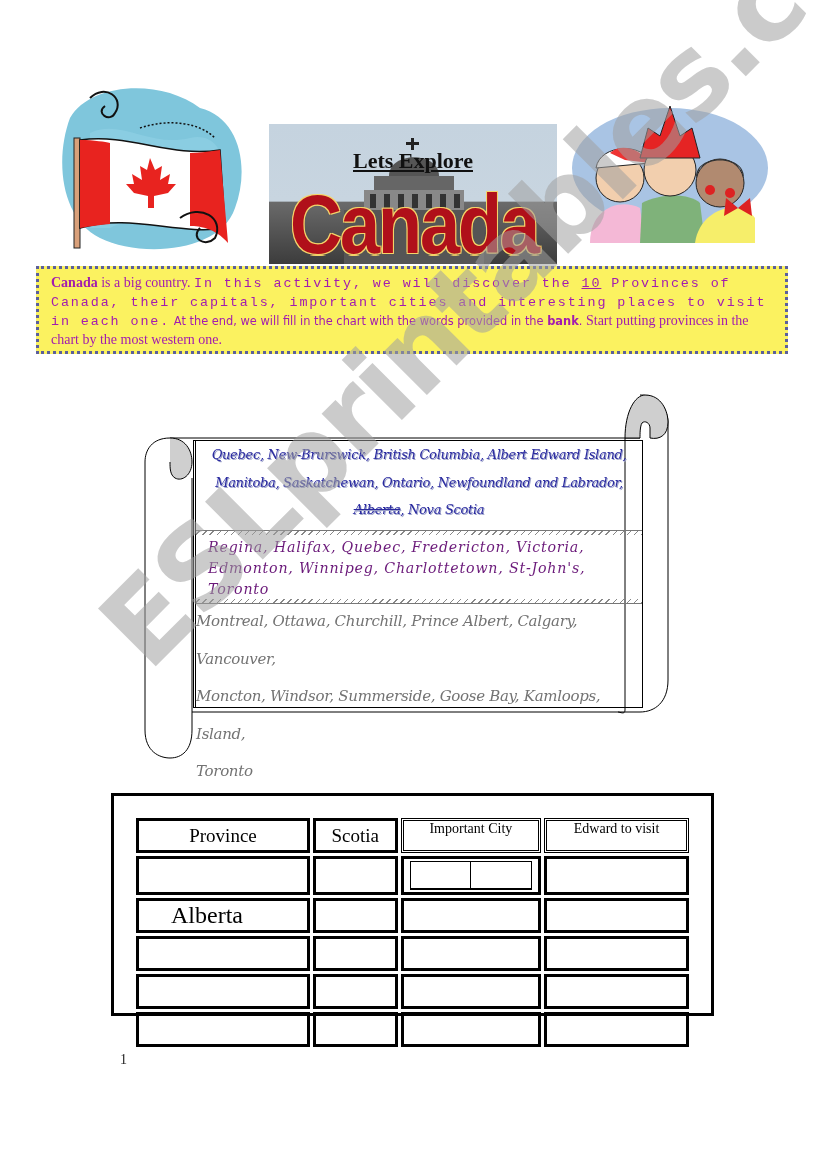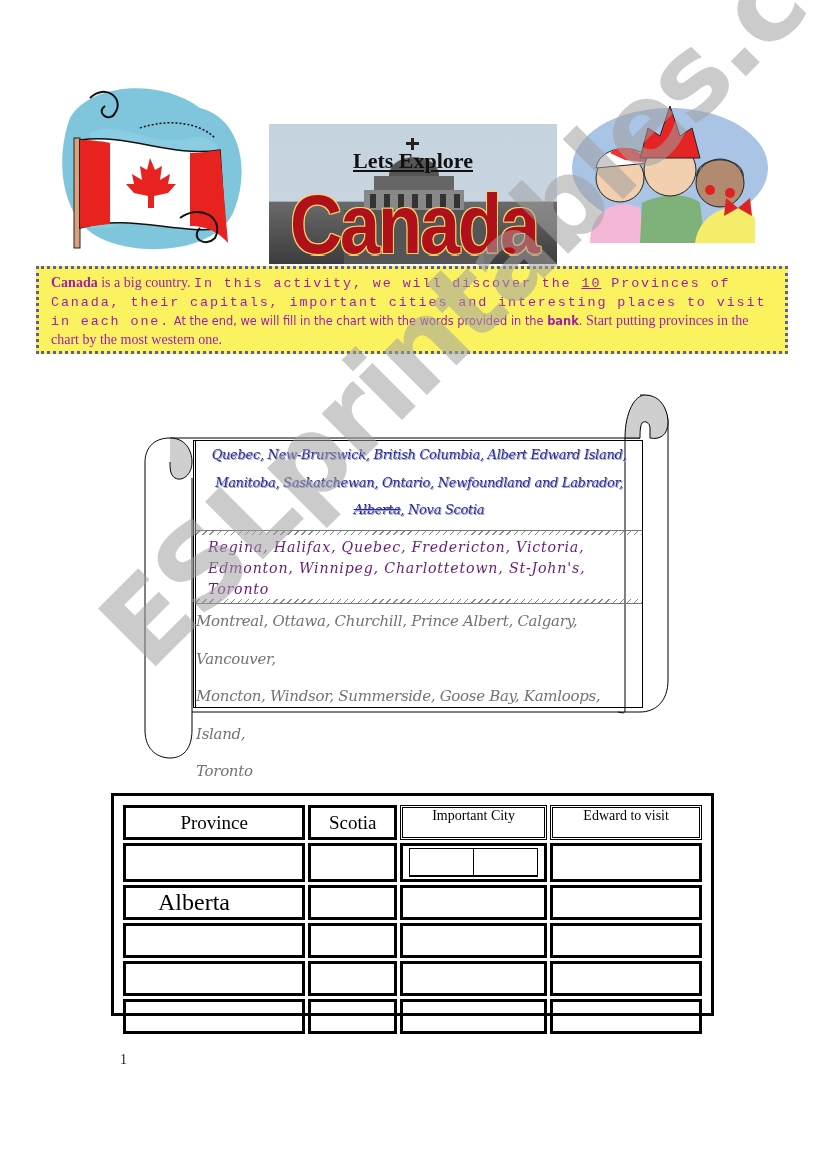--- a/index.html
+++ b/index.html
@@ -31,21 +31,21 @@
   #provinces-list s { color:#2a2aa0; }
   #capitals-list { position:absolute; left:0; right:0; top:89px; height:74px; box-sizing:border-box; padding:6px 10px 0 12px; font-family:"DejaVu Serif", serif; font-style:italic; font-size:14.2px; line-height:21px; color:#6b1a7a; letter-spacing:0.8px;
     border-top:1px solid #777; border-bottom:1px solid #777; }
   #capitals-list::before, #capitals-list::after { content:""; position:absolute; left:0; right:0; height:4px;
     background: repeating-linear-gradient(135deg, transparent 0 2px, #888 2px 3px, transparent 3px 5px); }
   #capitals-list::before { top:0; }
   #capitals-list::after { bottom:0; }
   #cities-list { position:absolute; left:0; right:0; top:162px; padding-right:10px; text-align:left; font-family:"DejaVu Serif", serif; font-style:italic; font-size:15px; line-height:37.5px; color:#737373; letter-spacing:-0.3px; }
 
   
-  #chart-table { left:111px; top:793px; width:603px; height:223px; border:3px solid #000; box-sizing:border-box; background:#fff; padding:6px; }
+  #chart-table { left:111px; top:793px; width:603px; height:223px; border:3px solid #000; box-sizing:border-box; background:#fff; padding:19px; }
   #chart-table table { width:100%; height:100%; border-collapse:separate; border-spacing:3px; }
   #chart-table td { border:3px solid #000; text-align:center; vertical-align:middle; padding:0; height:29px; }
   #chart-table td.hdr { font-family:"Liberation Serif", serif; font-size:19px; }
   #chart-table td.hdr.small { font-size:14px; vertical-align:top; border:3px double #000; }
   #chart-table td.alberta { font-size:24px; text-align:left; padding-left:32px; }
   .split-cell { display:flex; height:26px; margin:2px 6px; border:1px solid #000; border-bottom:2px solid #000; }
   .split-cell div { flex:1; }
   .split-cell div:first-child { border-right:1px solid #000; }
 
   #page-number { left:120px; top:1052px; font-size:14px; color:#222; }

